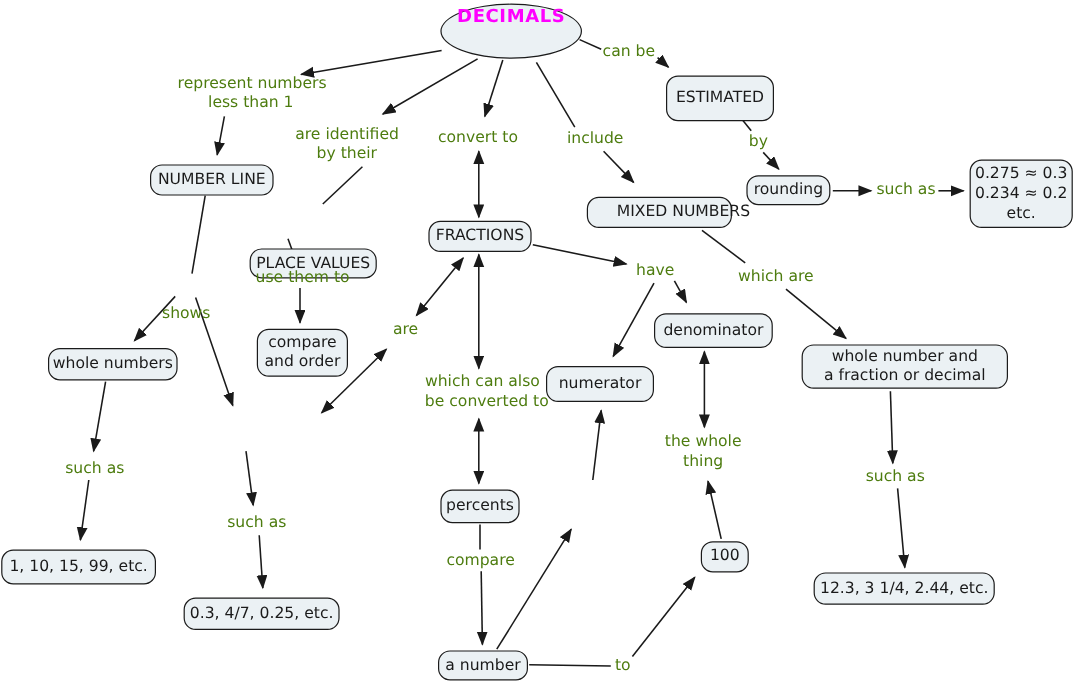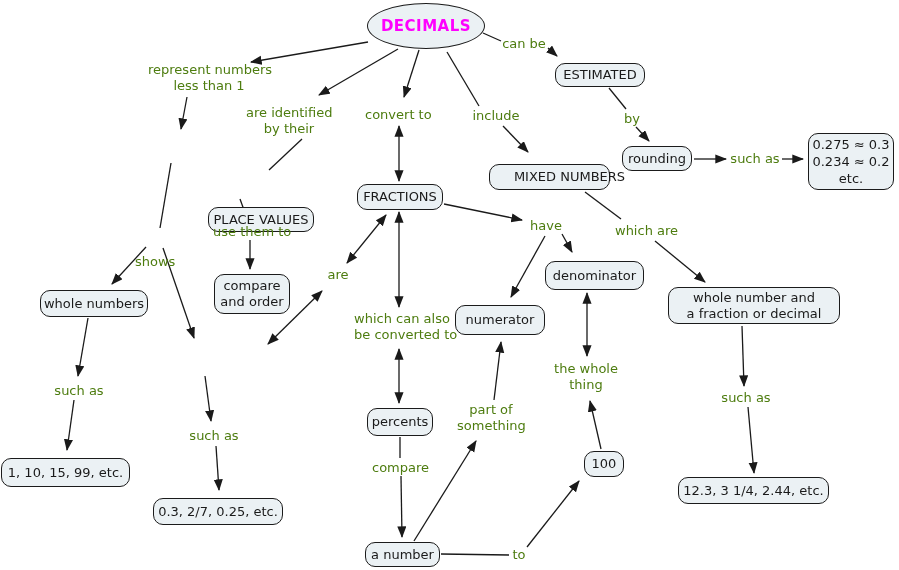--- a/index.html
+++ b/index.html
@@ -11,21 +11,21 @@
   svg.edges{position:absolute;left:0;top:0;width:899px;height:570px;}
   svg.edges line{stroke:#1a1a1a;stroke-width:1.3;}
   .node{
     position:absolute;background:#ebf1f4;border:1.4px solid #1b1b1b;
     border-radius:10px;display:flex;flex-direction:column;align-items:center;
     justify-content:center;text-align:center;font-size:13px;line-height:16px;
     box-sizing:border-box;padding:1px 4px;white-space:nowrap;
   }
   .ellipse{
     position:absolute;background:#ebf1f4;border:1.6px solid #1b1b1b;
-    border-radius:50%;display:flex;align-items:center;justify-content:center;
+    border-radius:50%;display:flex;justify-content:center;
     box-sizing:border-box;
   }
   .root-label{font-weight:bold;font-size:15px;letter-spacing:.5px;color:#ff00ff;}
   .lbl{
     position:absolute;font-size:13px;line-height:16px;text-align:center;
     white-space:nowrap;color:#4d7c0f;
   }
 </style>
 </head>
 <body>
@@ -82,22 +82,25 @@
     <line x1="414" y1="541" x2="476" y2="441" marker-end="url(#ah)"></line>
     <line x1="494" y1="400" x2="501" y2="342" marker-end="url(#ah)"></line>
     <line x1="441" y1="554" x2="509" y2="555"></line>
     <line x1="527" y1="547" x2="579" y2="481" marker-end="url(#ah)"></line>
   </svg>
 
   <div class="ellipse" style="left:367px;top:3px;width:118px;height:46px;">
     <span class="root-label">DECIMALS</span>
   </div>
 
-  <div class="node" style="left:555px;top:63px;width:90px;height:24px;">
+  <div class="node" style="left:555px;top:63px;width:90px;height:38px;">
       <span>ESTIMATED</span>
+    </div>
+  <div class="node" style="left:125px;top:137px;width:103px;height:26px;">
+      <span>NUMBER LINE</span>
     </div>
   <div class="node" style="left:208px;top:172px;width:106px;height:25px;margin-top:35px;">
       <span>PLACE VALUES</span>
     </div>
   <div class="node" style="left:622px;top:146px;width:70px;height:25px;">
       <span>rounding</span>
     </div>
   <div class="node" style="left:808px;top:133px;width:86px;height:57px;line-height:17px;">
     <div>0.275 ≈ 0.3</div>
     <div>0.234 ≈ 0.2</div>
@@ -122,21 +125,21 @@
   <div class="node" style="left:545px;top:261px;width:99px;height:29px;">
       <span>denominator</span>
     </div>
   <div class="node" style="left:367px;top:408px;width:66px;height:28px;">
       <span>percents</span>
     </div>
   <div class="node" style="left:1px;top:458px;width:129px;height:29px;">
       <span>1, 10, 15, 99, etc.</span>
     </div>
   <div class="node" style="left:153px;top:498px;width:130px;height:27px;">
-      <span>0.3, 2/7, 0.25, etc.</span>
+      <span>0.3, 4/7, 0.25, etc.</span>
     </div>
   <div class="node" style="left:365px;top:542px;width:75px;height:25px;">
       <span>a number</span>
     </div>
   <div class="node" style="left:584px;top:451px;width:40px;height:26px;">
       <span>100</span>
     </div>
   <div class="node" style="left:668px;top:287px;width:172px;height:37px;">
     <div>whole number and</div>
     <div>a fraction or decimal</div>
@@ -164,23 +167,19 @@
   <div class="lbl" style="left:529px;top:218px;width:34px;">have</div>
   <div class="lbl" style="left:615px;top:223px;width:60px;">which are</div>
   <div class="lbl" style="left:354px;top:311px;width:96px;">
     <div>which can also</div>
     <div>be converted to</div>
   </div>
   <div class="lbl" style="left:554px;top:361px;width:64px;">
     <div>the whole</div>
     <div>thing</div>
   </div>
-  <div class="lbl" style="left:457px;top:402px;width:68px;">
-    <div>part of</div>
-    <div>something</div>
-  </div>
   <div class="lbl" style="left:54px;top:383px;width:50px;">such as</div>
   <div class="lbl" style="left:188px;top:428px;width:52px;">such as</div>
   <div class="lbl" style="left:720px;top:390px;width:52px;">such as</div>
   <div class="lbl" style="left:372px;top:460px;width:56px;">compare</div>
   <div class="lbl" style="left:510px;top:547px;width:18px;">to</div>
 
 </div>
 
 </body></html>

